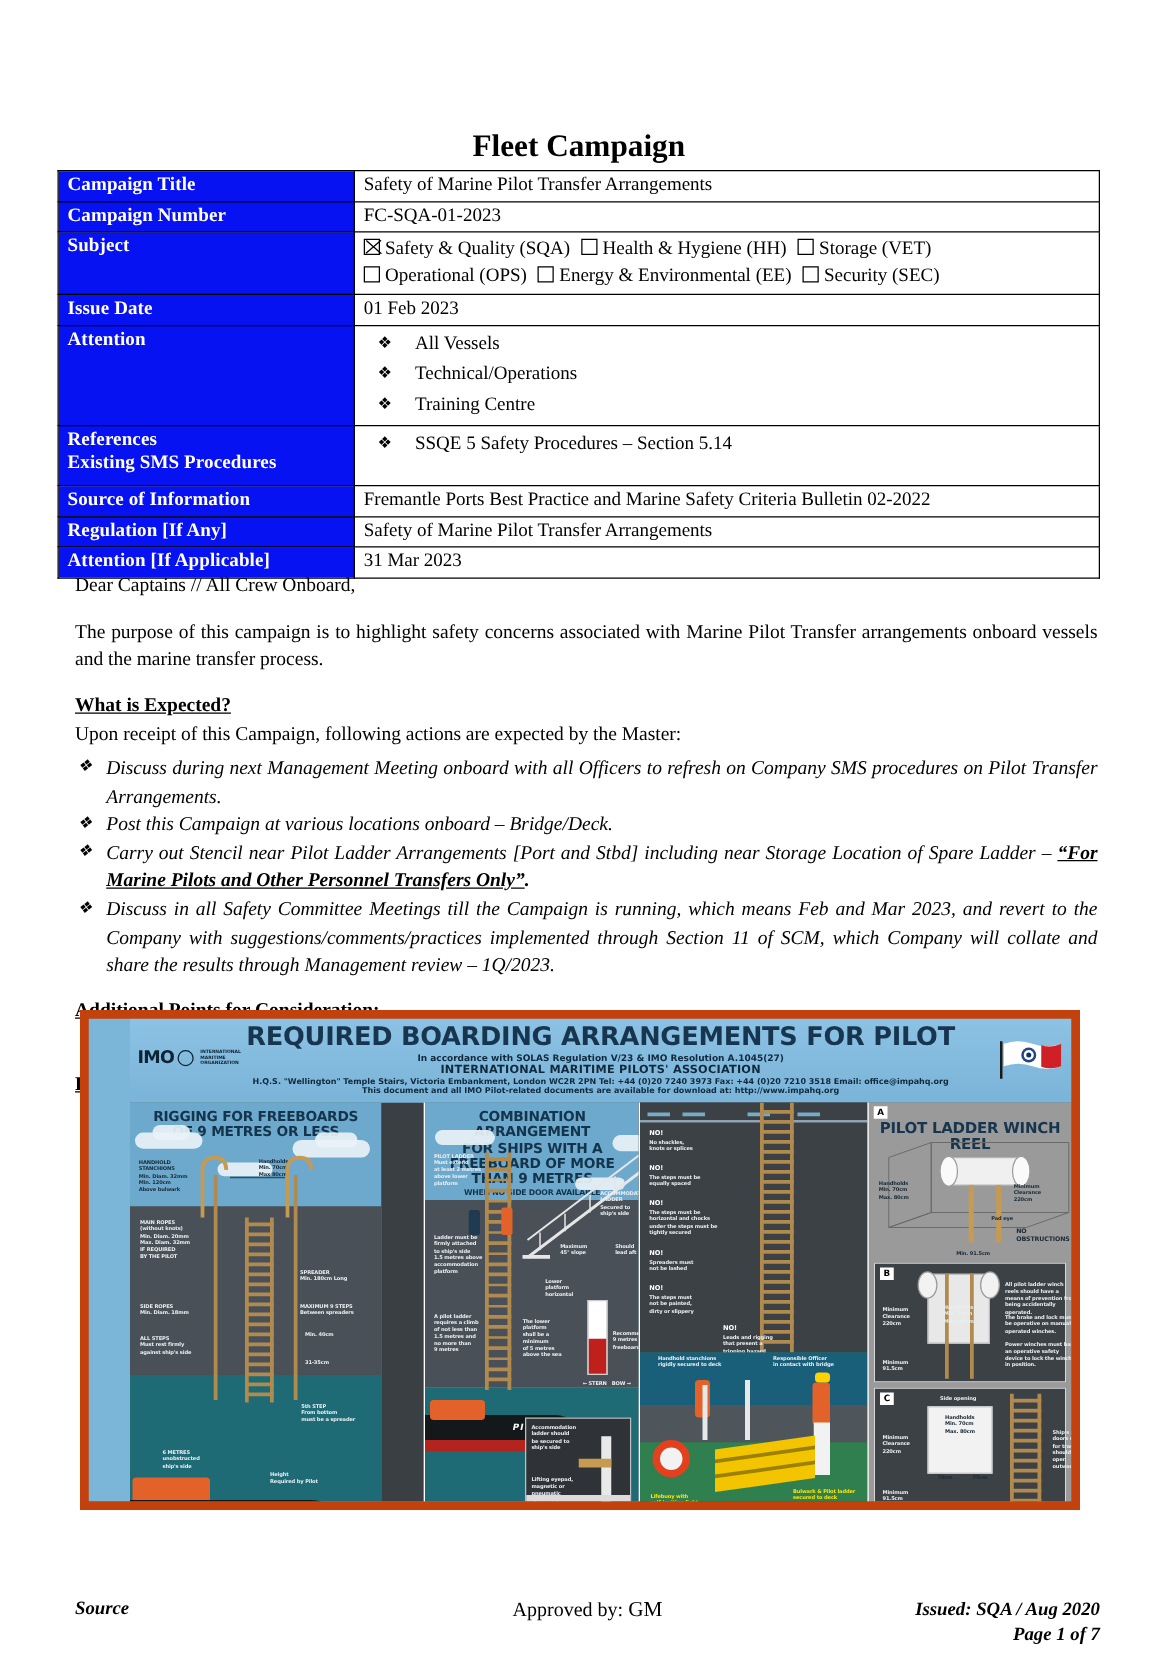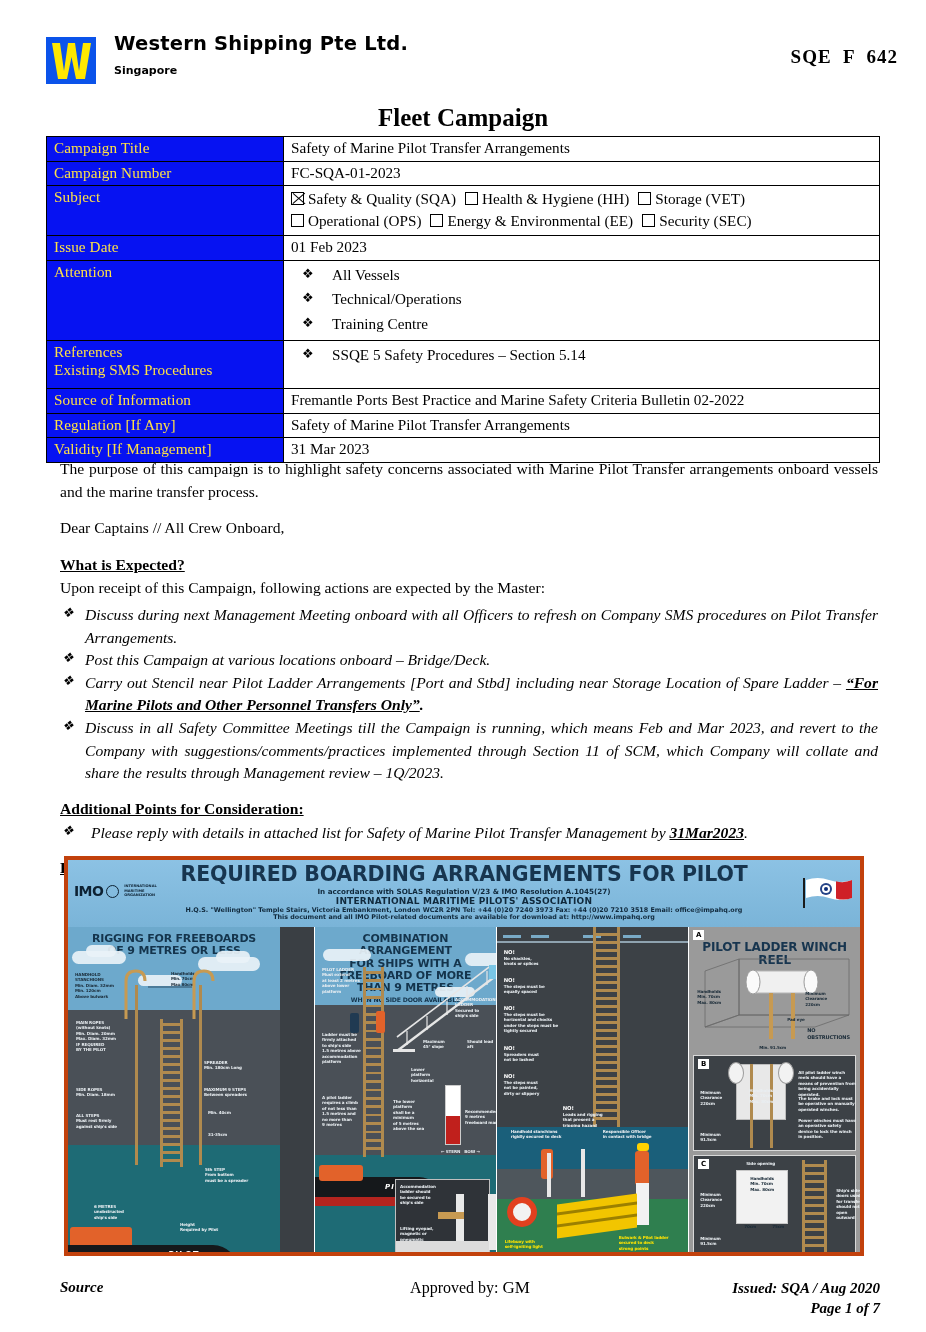--- a/index.html
+++ b/index.html
@@ -91,22 +91,22 @@
   table.info td {
     border: 1.3px solid #000;
     vertical-align: top;
     padding: 2px 6px 3px 7px;
     font-size: 15.2px;
     line-height: 1.22;
   }
   td.lbl {
     width: 237px;
     background: #0612f2;
-    color: #fde047;
-    font-weight: normal;
+    color: #ffffff;
+    font-weight: bold;
     font-size: 16px;
     letter-spacing: 0.1px;
     padding-left: 9px;
   }
   td.val { background: #fff; }
   .bullets { margin: 0; padding: 0; list-style: none; }
   .bullets li {
     position: relative;
     padding-left: 41px;
     line-height: 1.62;
@@ -165,25 +165,26 @@
     font-size: 13px;
   }
   ul.dlist.wide > li { padding-left: 31px; }
   .b { font-weight: bold; }
   .bu { font-weight: bold; text-decoration: underline; }
   .sec-gap { height: 13px; }
 
   
   .poster {
     position: absolute;
-    left: 64px; top: 856px;
+    left: 64px; top: 808px;
     width: 800px; height: 400px;
-    border: 4px solid #c2410c;
+    border: 7px solid #c2410c;
     background: #7bb6d9;
     overflow: hidden;
+    padding-left: 33px;
   }
   .poster-head {
     height: 67px;
     background: linear-gradient(180deg,#8cc2e4 0%, #7ab4d8 100%);
     position: relative;
     padding-top: 3px;
   }
   .ph-title {
     text-align: center;
     font-family: "DejaVu Sans", sans-serif;
@@ -308,32 +309,20 @@
     position:absolute; right:0; top:8px;
     text-align:right; font-weight:bold; font-style:italic; font-size:15px;
     line-height:1.35;
   }
 </style>
 </head>
 <body>
 
 <div class="page">
 
-  <div class="header">
-    <div class="logo-mark">
-      <svg width="50" height="47" viewBox="0 0 50 47" aria-hidden="true">
-        <polygon points="6,6 14,6 18,34 22,6 29,6 33,34 37,6 45,6 39,42 30,42 25.5,20 21,42 12,42" fill="#ffe800"></polygon>
-      </svg>
-    </div>
-    <div class="brand-block">
-      <div class="brand-name">Western Shipping Pte Ltd.</div>
-      <div class="brand-sub">Singapore</div>
-    </div>
-    <div class="doc-code">SQE  F  642</div>
-  </div>
 
   <div class="main-title">Fleet Campaign</div>
 
   <table class="info">
     <tbody>
         <tr>
       <td class="lbl">Campaign Title</td>
       <td class="val">Safety of Marine Pilot Transfer Arrangements</td>
     </tr>
     <tr>
@@ -375,29 +364,29 @@
     </tr>
     <tr>
       <td class="lbl">Source of Information</td>
       <td class="val">Fremantle Ports Best Practice and Marine Safety Criteria Bulletin 02-2022</td>
     </tr>
     <tr>
       <td class="lbl">Regulation [If Any]</td>
       <td class="val">Safety of Marine Pilot Transfer Arrangements</td>
     </tr>
     <tr>
-      <td class="lbl">Validity [If Management]</td>
+      <td class="lbl">Attention [If Applicable]</td>
       <td class="val">31 Mar 2023</td>
     </tr>
   </tbody>
     </table>
 
   <div class="body-area">
+    <p class="para">Dear Captains // All Crew Onboard,</p>
     <p class="para">The purpose of this campaign is to highlight safety concerns associated with Marine Pilot Transfer arrangements onboard vessels and the marine transfer process.</p>
-    <p class="para">Dear Captains // All Crew Onboard,</p>
     <div class="hdg">What is Expected?</div>
     <div class="para tight">Upon receipt of this Campaign, following actions are expected by the Master:</div>
     <ul class="dlist" id="expected-list">
         <li>Discuss during next Management Meeting onboard with all Officers to refresh on Company SMS procedures on Pilot Transfer Arrangements.</li>
         <li>Post this Campaign at various locations onboard – Bridge/Deck.</li>
         <li><span>Carry out Stencil near Pilot Ladder Arrangements [Port and Stbd] including near Storage Location of Spare Ladder – </span><span class="bu">“For Marine Pilots and Other Personnel Transfers Only”</span><span class="b">.</span></li>
         <li>Discuss in all Safety Committee Meetings till the Campaign is running, which means Feb and Mar 2023, and revert to the Company with suggestions/comments/practices implemented through Section 11 of SCM, which Company will collate and share the results through Management review – 1Q/2023.</li>
       </ul>
     <div class="sec-gap"></div>
     <div class="hdg">Additional Points for Consideration:</div>

